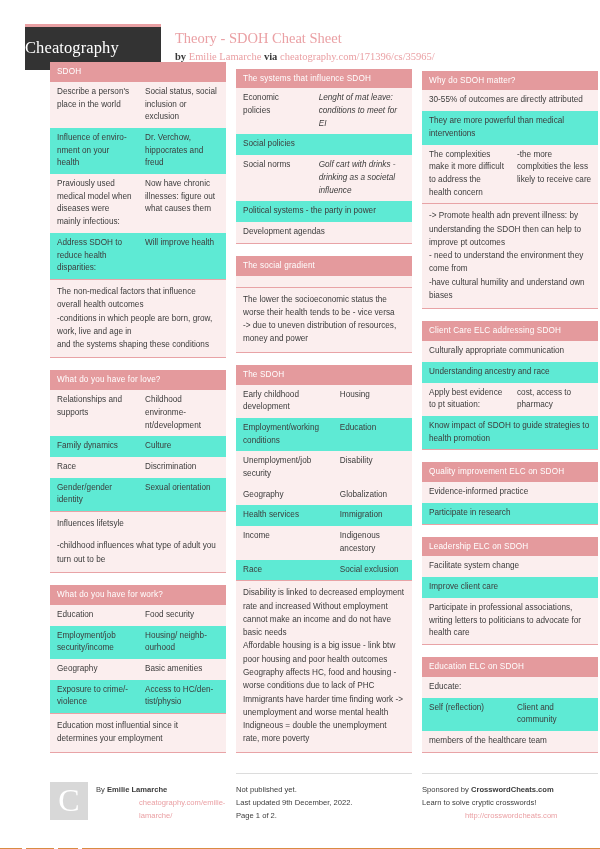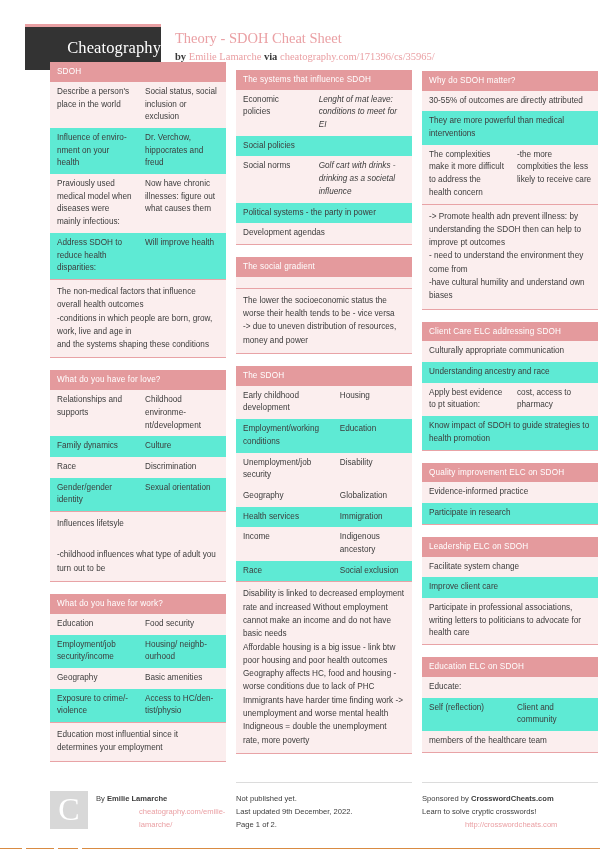--- a/index.html
+++ b/index.html
@@ -29,21 +29,21 @@
     padding-top: 24px;
     height: 62px;
   }
   .logo-box {
     width: 136px;
     height: 46px;
     background: #333333;
     border-top: 3px solid #e9a0a3;
     display: flex;
     align-items: center;
-    justify-content: flex-end;
+    justify-content: flex-start;
     flex: 0 0 auto;
   }
   .logo-text {
     font-family: "Liberation Serif", serif;
     color: #ffffff;
     font-size: 16.5px;
     letter-spacing: .1px;
     position: relative;
     padding-bottom: 1px;
     white-space: nowrap;
@@ -82,21 +82,21 @@
   .byline .by,
   .byline .via { color: #3a3a3a; font-weight: bold; }
   .byline .author { color: #eaa0a4; }
   .byline .url { color: #eaa0a4; }
 
   
   .columns {
     display: flex;
     gap: 10px;
     padding: 0 25px;
-    align-items: center;
+    align-items: flex-end;
   }
   .col {
     width: 176px;
     flex: 0 0 176px;
   }
 
   
   .block {
     margin-bottom: 12px;
     border-bottom: 1.5px solid #e8a3a6;
@@ -136,21 +136,21 @@
   
   .note {
     background: #fbeeee;
     border-top: 1.5px solid #e8a3a6;
     font-size: 8.2px;
     line-height: 1.62;
     padding: 5px 7px 6px 7px;
     color: #3c3c3c;
   }
   .note p { margin: 0; }
-  .note p.gap { margin-top: 18px; }
+  .note p.gap { margin-top: 9px; }
 
   
   .footer {
     display: flex;
     gap: 10px;
     padding: 8px 25px 0 25px;
     align-items: flex-start;
   }
   .fcol {
     width: 176px;

